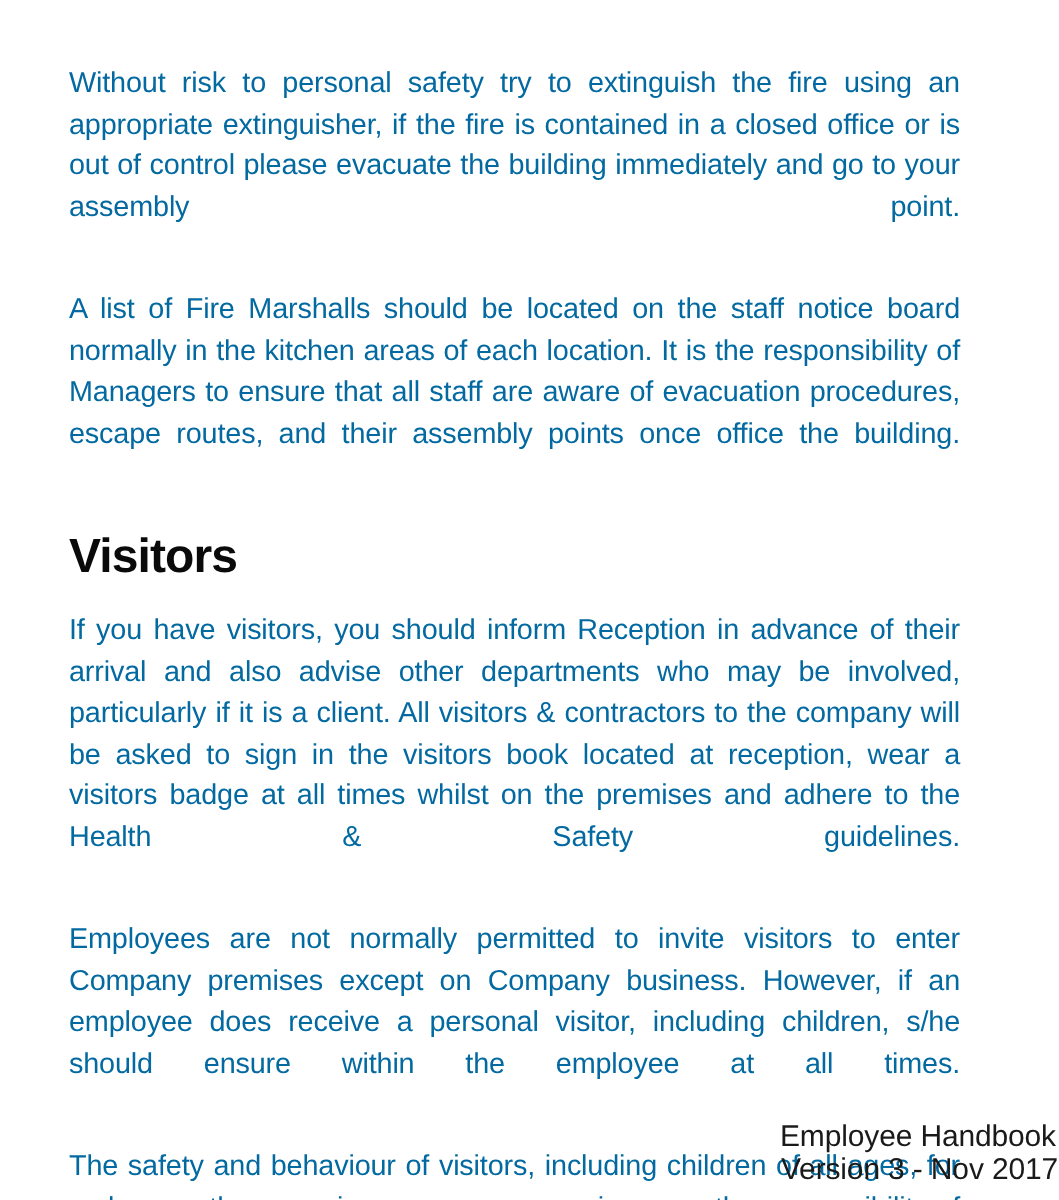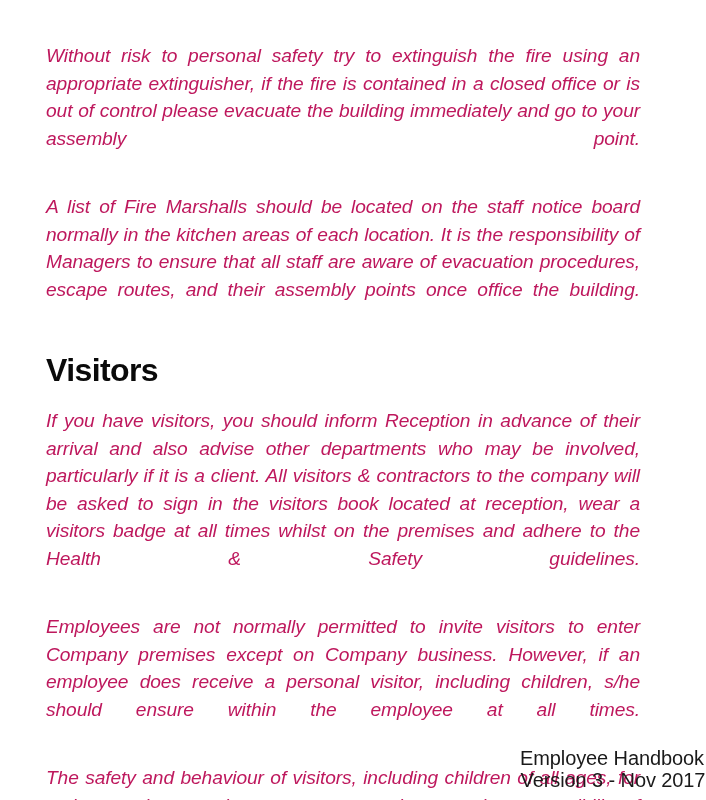--- a/index.html
+++ b/index.html
@@ -32,24 +32,23 @@
     top: 42px;
     width: 594px;
   }
 
   .para {
     font-size: 19.2px;
     line-height: 27.6px;
     text-align: justify;
     text-justify: inter-word;
     margin: 0 0 13px 0;
-    color: #be185d;
+    color: #0369a1;
     letter-spacing: -0.1px;
     word-spacing: 0.2px;
-    font-style: italic;
   }
 
   
   .para::after {
     content: "";
     display: inline-block;
     width: 100%;
   }
 
   .heading {

